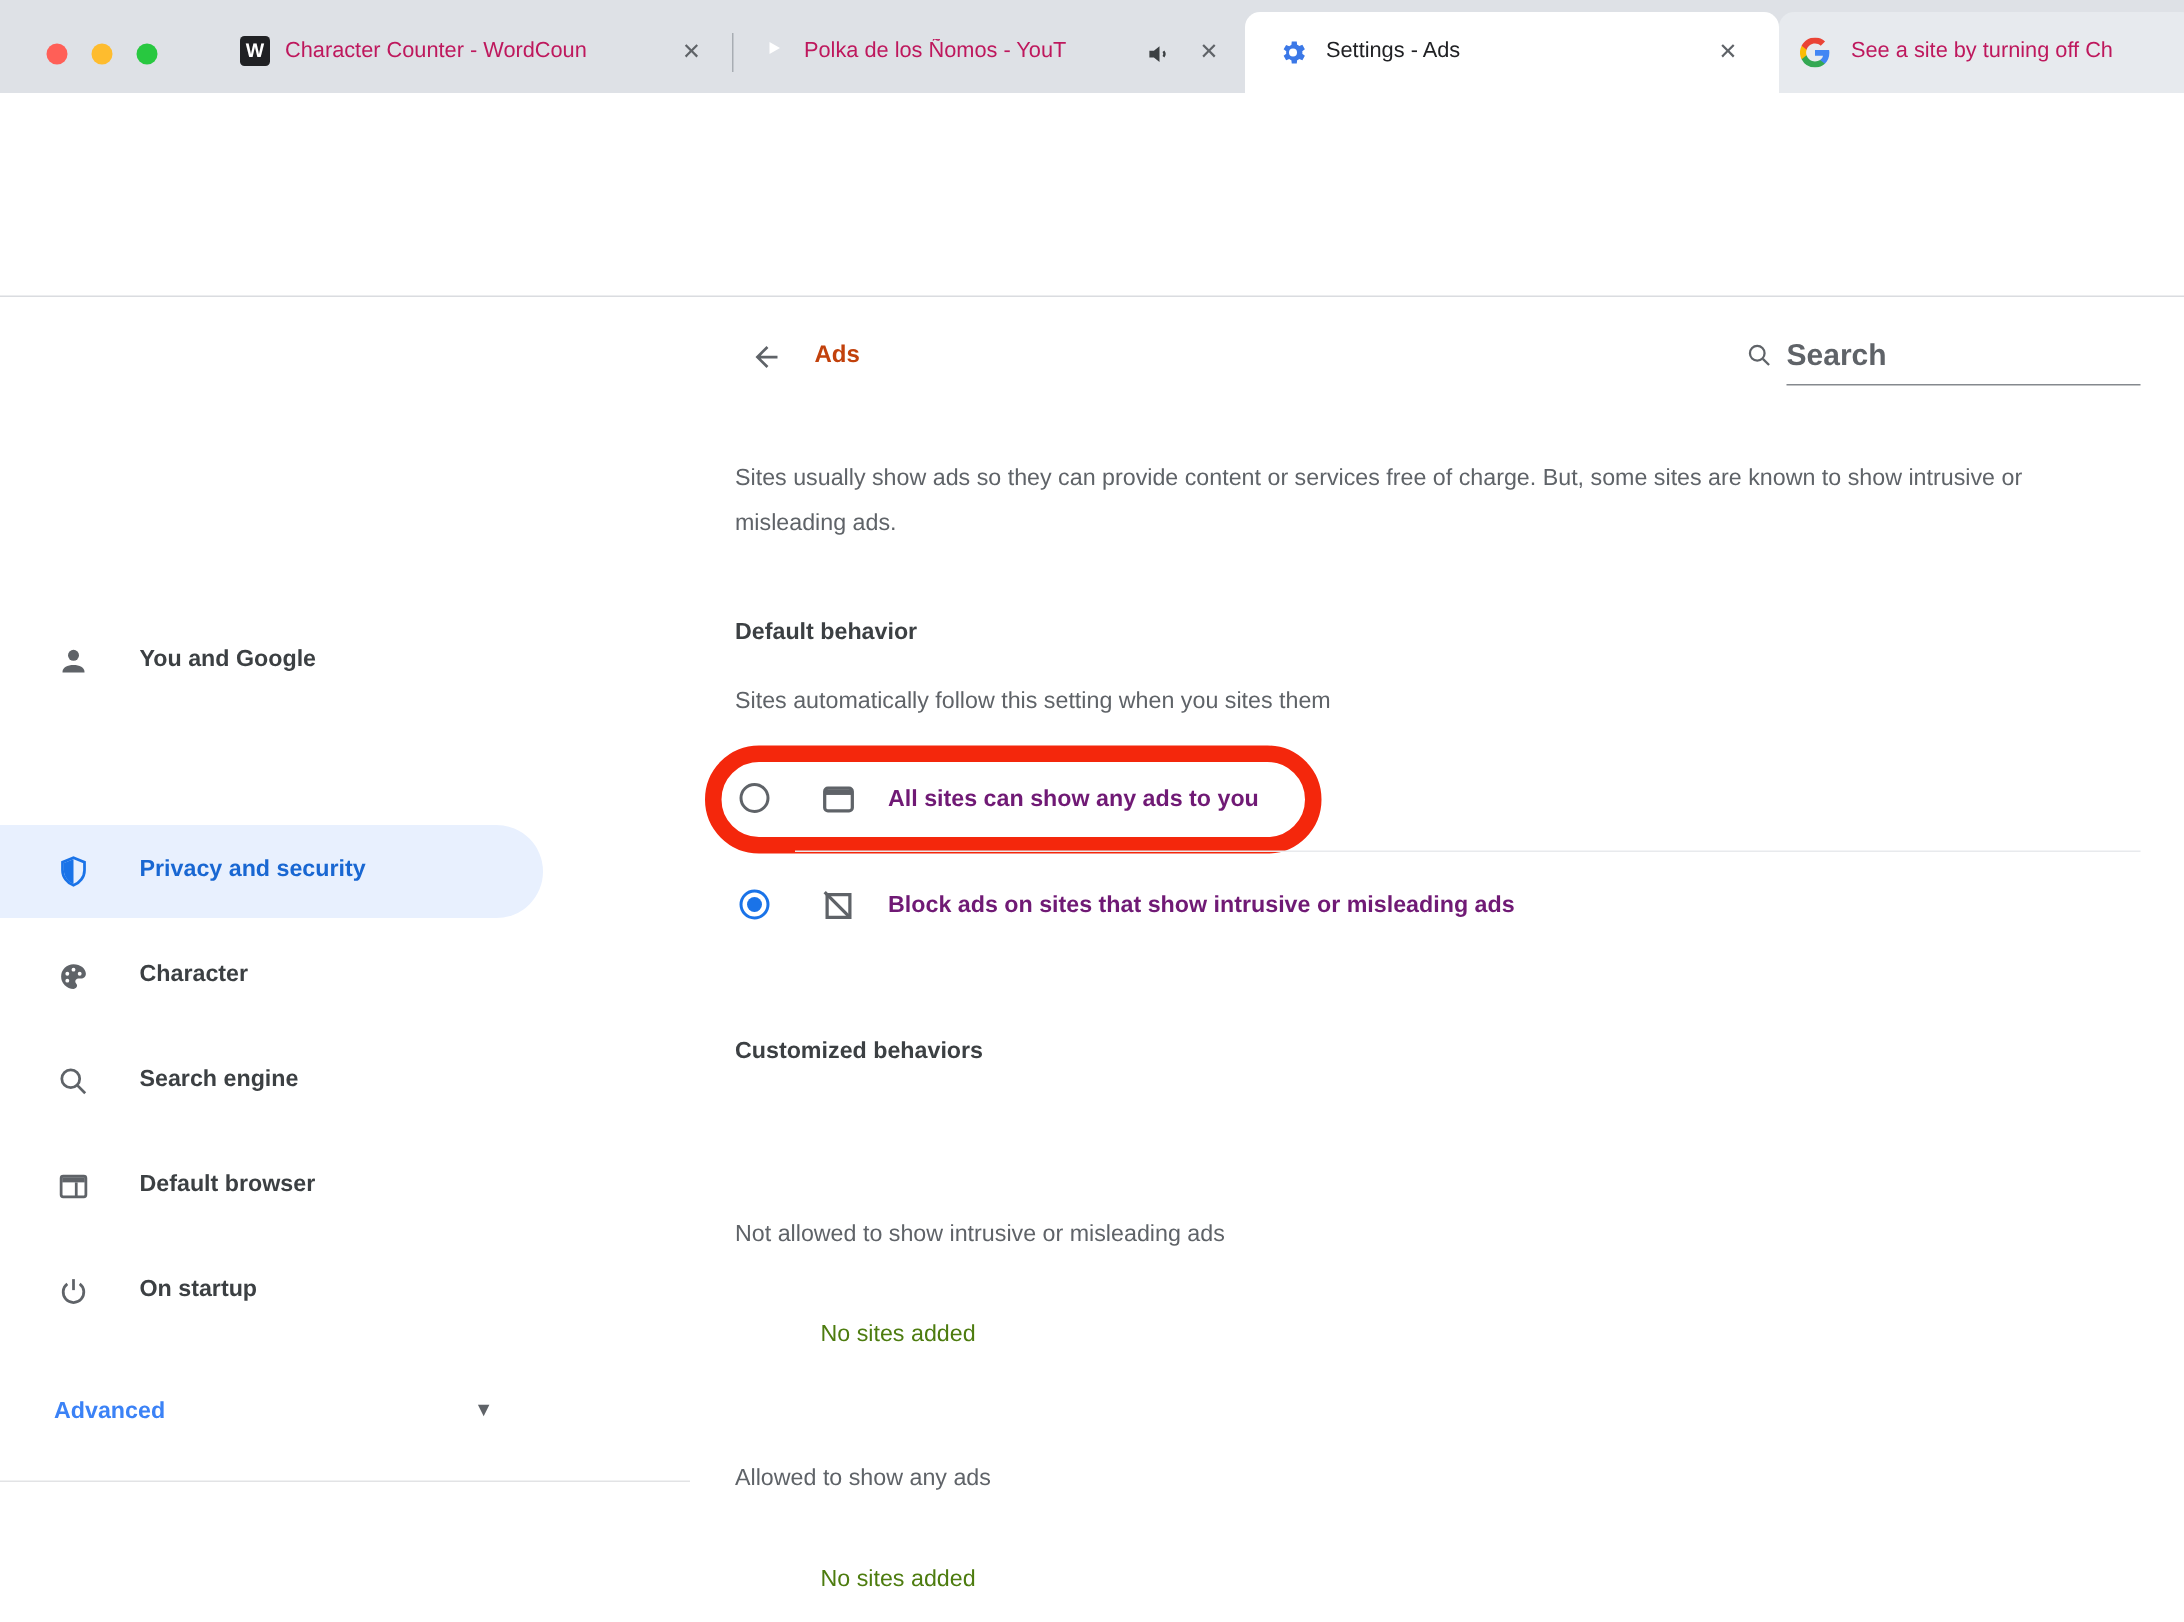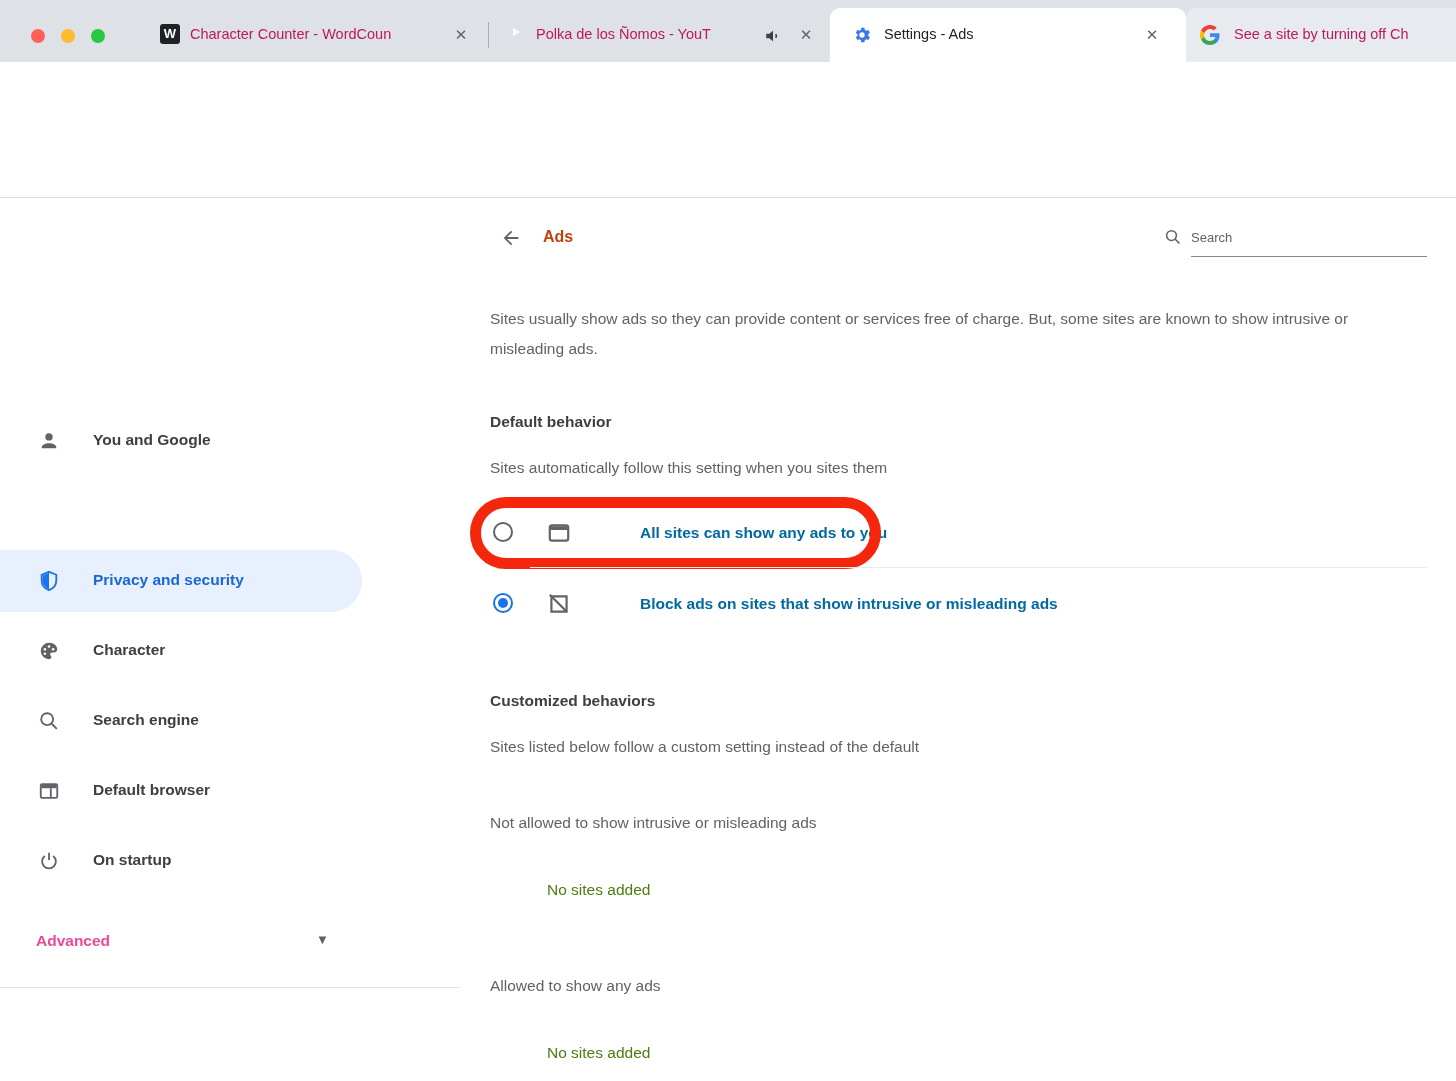--- a/index.html
+++ b/index.html
@@ -54,44 +54,44 @@
   .hsearch input::placeholder { color:#80868B; }
 
   
   .sidebar { position:absolute; left:0; top:198px; width:460px; height:883px; background:#fff; }
   .navitem { position:absolute; left:0; width:362px; height:48px; cursor:default; }
   .navitem .nicon { position:absolute; left:38px; top:13px; width:22px; height:22px; }
   .navitem .nlabel { position:absolute; left:93px; top:14px; font-size:15.5px; font-weight:600; color:#3C4043; }
   .navitem.selected .nlabel { color:#1967D2; }
   .selpill { position:absolute; left:0; top:352px; width:362px; height:62px; background:#E8F0FE; border-radius:0 31px 31px 0; }
   .advrow { position:absolute; left:0; top:723px; width:362px; height:44px; }
-  .advrow .nlabel { position:absolute; left:36px; top:11px; font-size:15.5px; font-weight:600; color:#ec4899; }
+  .advrow .nlabel { position:absolute; left:36px; top:11px; font-size:15.5px; font-weight:600; color:#3b82f6; }
   .advrow .caret { position:absolute; left:316px; top:11px; font-size:13px; color:#5F6368; }
   .sidediv { position:absolute; left:0; top:789px; width:460px; height:1px; background:#E2E3E5; }
   .extlink { position:absolute; left:316px; top:13px; width:20px; height:20px; }
 
   
   .content { position:absolute; left:460px; top:198px; width:996px; height:883px; background:#fff; }
   .backbtn { position:absolute; left:40px; top:29px; width:22px; height:22px; }
   .pagetitle { position:absolute; left:83px; top:30px; font-size:16px; font-weight:700; color:#c2410c; }
   .csearch-ic { position:absolute; left:704px; top:30px; width:18px; height:18px; }
-  .csearch-in { position:absolute; left:731px; top:26px; width:236px; height:26px; border:0; outline:none; background:transparent; font-size:13px; color:#202124; font-family:inherit; }
+  .csearch-in { position:absolute; left:731px; top:26px; width:236px; height:26px; border:0; outline:none; background:transparent; font-size:20px; color:#202124; font-family:inherit;font-weight:bold; }
   .csearch-in::placeholder { color:#5F6368; }
   .csearch-line { position:absolute; left:731px; top:58px; width:236px; height:1px; background:#85898E; }
 
   .intro { position:absolute; left:30px; top:106px; width:915px; font-size:15.5px; line-height:30px; color:#5F6368; }
   .secTitle { position:absolute; left:30px; font-size:15.5px; font-weight:700; color:#3C4043; }
   .secSub { position:absolute; left:30px; font-size:15.5px; color:#5F6368; }
 
   .radio { position:absolute; width:20px; height:20px; border-radius:50%; }
   .radio.off { border:2px solid #5F6368; }
   .radio.on { border:2px solid #1A73E8; }
   .radio.on .dot { position:absolute; left:3px; top:3px; width:10px; height:10px; border-radius:50%; background:#1A73E8; }
   .opt-icon { position:absolute; width:26px; height:26px; }
-  .opt-label { position:absolute; left:132px; font-size:15.5px; font-weight:600; color:#0369a1; white-space:nowrap;margin-left:48px; }
+  .opt-label { position:absolute; left:132px; font-size:15.5px; font-weight:600; color:#701a75; white-space:nowrap; }
   .optdiv { position:absolute; left:70px; top:369px; width:897px; height:1px; background:#E8EAED; }
 
   .annotation { position:absolute; left:10px; top:299px; width:411px; height:72px; border:11px solid #F4270C; border-radius:40px; pointer-events:none; }
 
   .emptyrow { position:absolute; left:87px; font-size:15.5px; color:#4d7c0f; }
   .listlabel { position:absolute; left:30px; font-size:15.5px; color:#5F6368; }
 
   svg.gray { stroke:#5F6368; fill:none; stroke-width:2; }
 </style>
 </head>
@@ -319,21 +319,20 @@
       </span>
     <span class="opt-icon" style="left:86px;top:393px;">
       <svg viewBox="0 0 24 24" width="26" height="26">
           <path d="M5 5h14v14H5z" fill="none" stroke="#5F6368" stroke-width="2"></path>
           <path d="M3.5 3.5L19 19" stroke="#5F6368" stroke-width="2"></path>
         </svg>
     </span>
     <span class="opt-label" style="top:397px;">Block ads on sites that show intrusive or misleading ads</span>
 
     <span class="secTitle" style="top:494px;">Customized behaviors</span>
-    <span class="secSub" style="top:540px;">Sites listed below follow a custom setting instead of the default</span>
 
     <span class="listlabel" style="top:616px;">Not allowed to show intrusive or misleading ads</span>
     <span class="emptyrow" style="top:683px;">No sites added</span>
 
     <span class="listlabel" style="top:779px;">Allowed to show any ads</span>
     <span class="emptyrow" style="top:846px;">No sites added</span>
   </div>
 
 </div>
 

